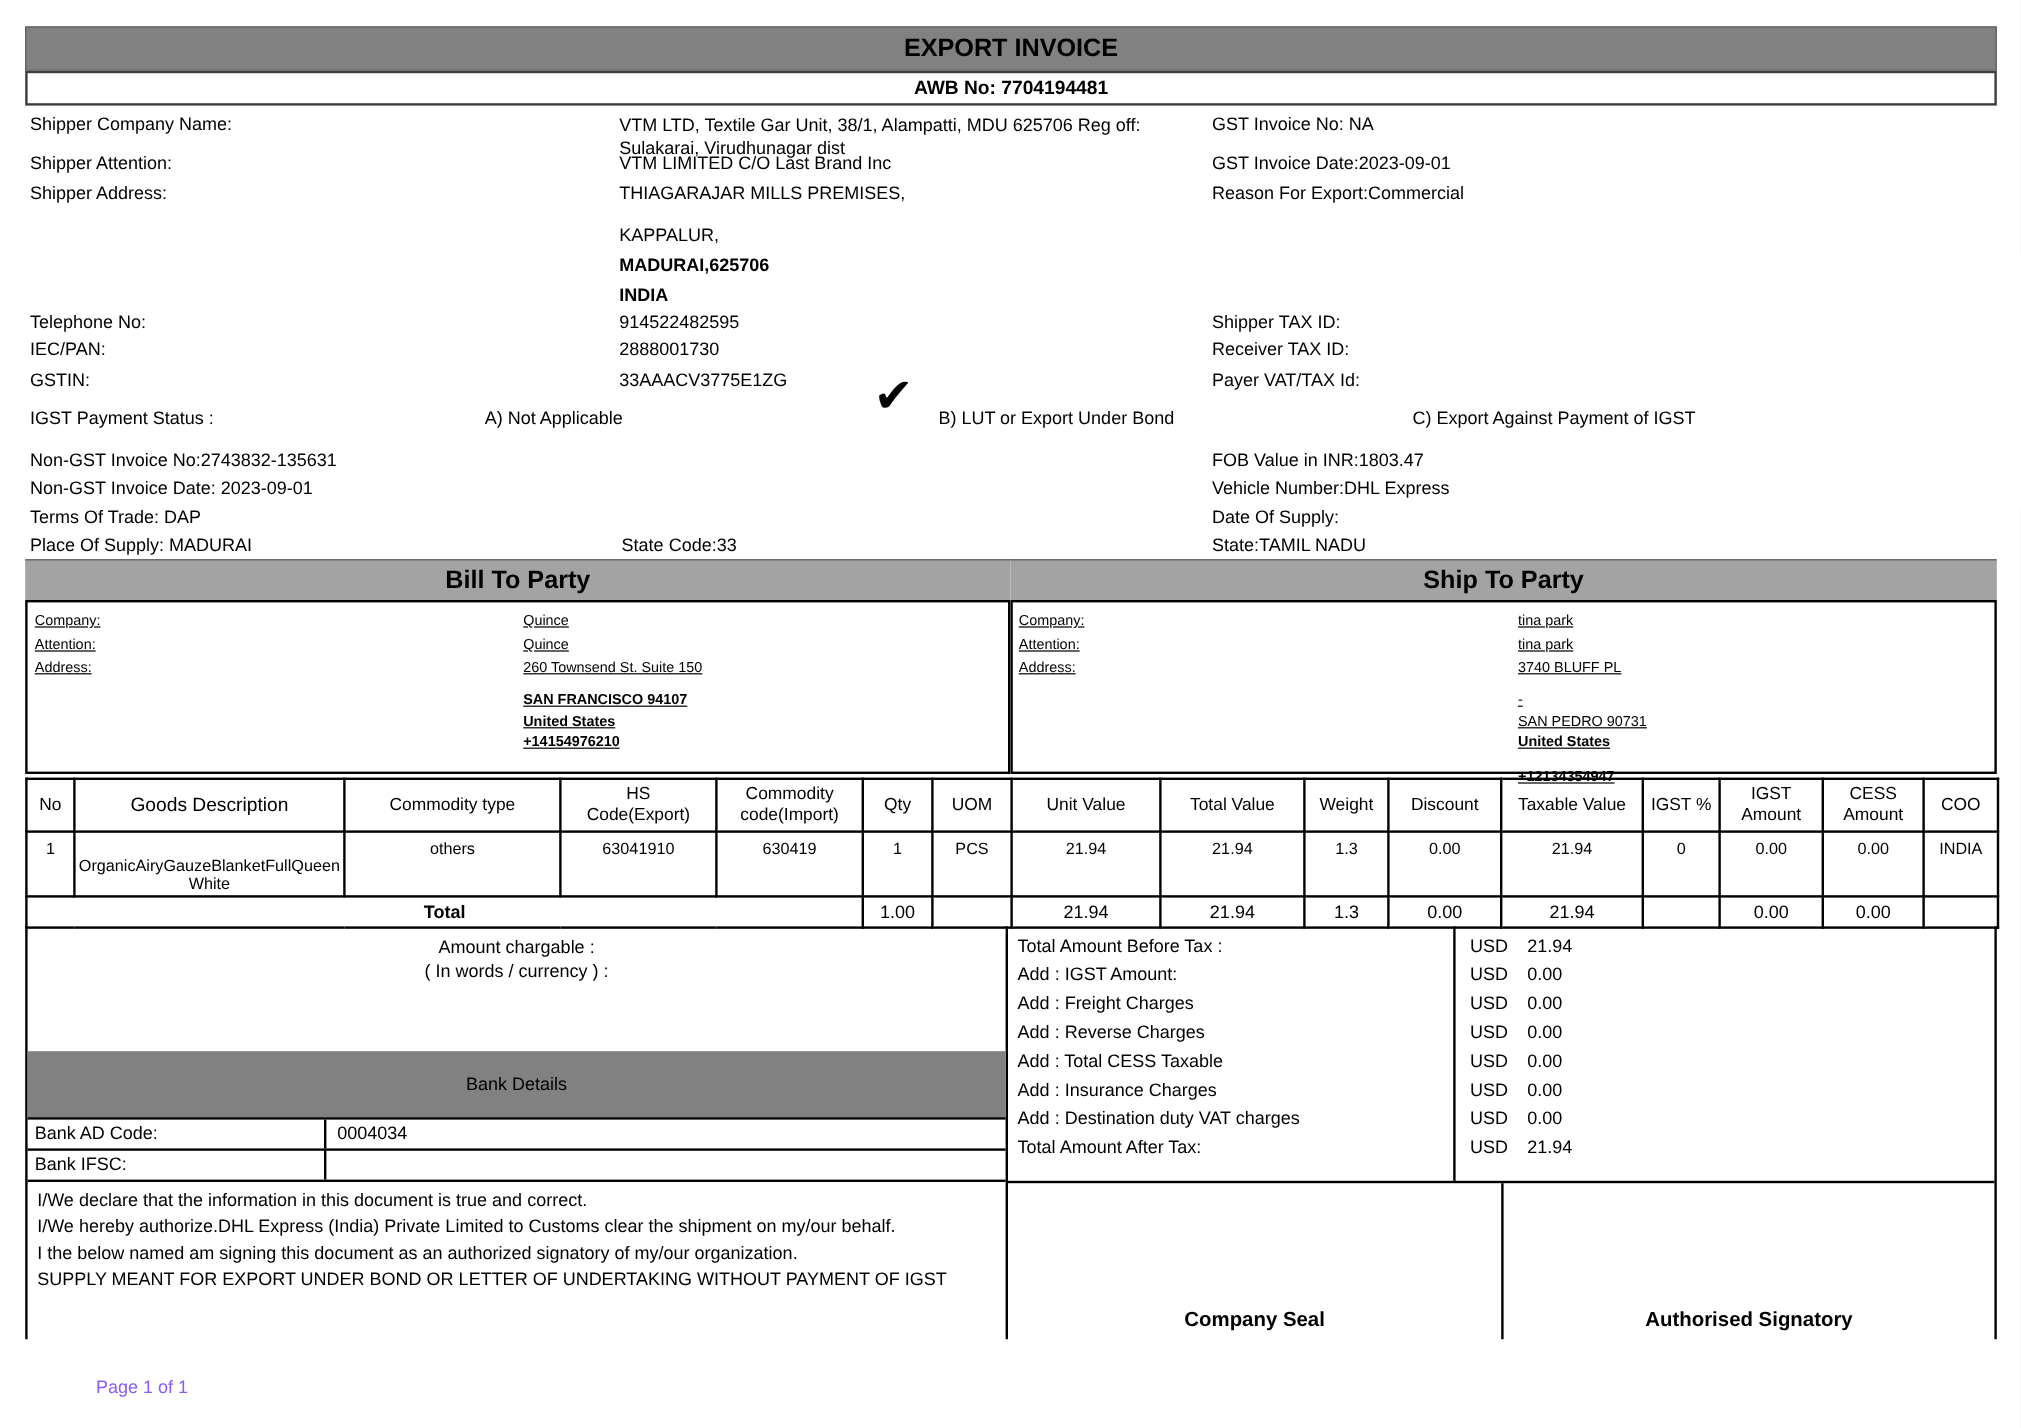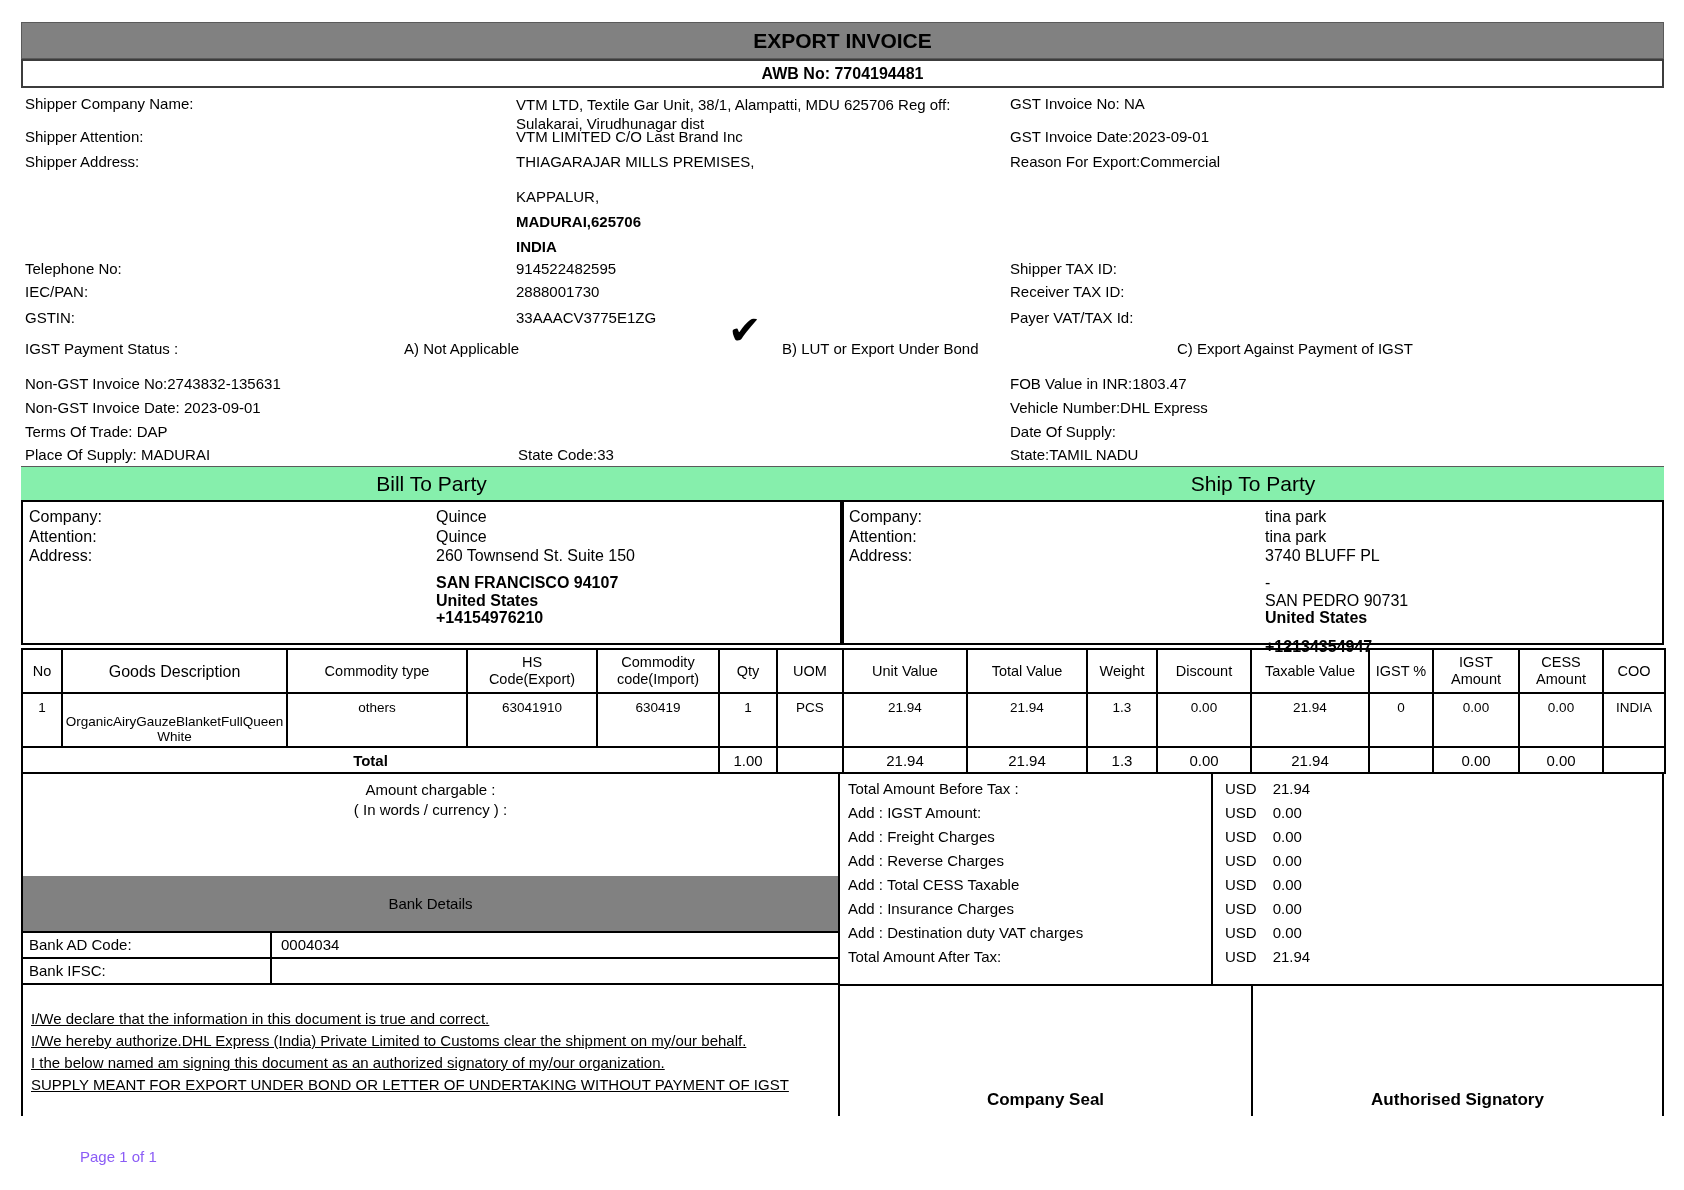--- a/index.html
+++ b/index.html
@@ -26,26 +26,26 @@
     position:absolute; left:21px; top:59px; width:1643px; height:29px;
     background:#fff; border:2px solid #3c3c3c;
     display:flex; align-items:center; justify-content:center;
     font-size:16px; font-weight:bold;
   }
   .shipper { position:absolute; left:0; top:90px; width:1684px; height:248px; }
 
   .igst-check { position:absolute; left:728px; top:310px; font-size:40px; font-weight:bold; line-height:40px; }
 
   .party-bar {
-    position:absolute; top:466px; height:34px; background:#86efac; border-top:1px solid #5a5a5a;
+    position:absolute; top:466px; height:34px; background:#a3a3a3; border-top:1px solid #5a5a5a;
     display:flex; align-items:center; justify-content:center;
-    font-size:21px; font-weight:normal;
+    font-size:21px; font-weight:bold;
   }
   .party-box { position:absolute; top:500px; height:145px; border:2px solid #000; background:#fff; }
-  .p12 { font-size:16px; line-height:14px; }
+  .p12 { font-size:12px; line-height:14px;text-decoration:underline; }
 
   table.goods {
     position:absolute; left:21px; top:648px; width:1643px;
     border-collapse:collapse; table-layout:fixed;
   }
   table.goods th, table.goods td { border:2px solid #000; text-align:center; }
   table.goods th { font-weight:normal; font-size:14.5px; height:44px; vertical-align:middle; line-height:17px; padding:0 2px; }
   table.goods td.d { font-size:13.5px; height:54px; vertical-align:top; padding-top:6px; }
   table.goods td.desc { padding-top:20px; line-height:15px; word-break:break-all; }
   table.goods td.t { font-size:15px; height:26px; vertical-align:middle; }
@@ -54,21 +54,21 @@
   .total-lbl { font-weight:bold; font-size:17px; }
 
   .bottom { position:absolute; left:21px; top:772px; width:1643px; height:344px; display:flex; }
   .bottom-left { width:819px; border-left:2px solid #000; border-right:2px solid #000; display:flex; flex-direction:column; }
   .amount-area { height:104px; padding:8px 8px 0 8px; font-size:15px; line-height:20px;text-align:center; }
   .bank-bar { height:55px; background:#818181; display:flex; align-items:center; justify-content:center; font-size:15px; }
   .bank-row { height:26px; border-top:2px solid #000; display:flex; font-size:15px; }
   .bank-row:last-of-type { height:25px; }
   .bank-label { width:249px; border-right:2px solid #000; padding:3px 0 0 6px; }
   .bank-value { flex:1; padding:3px 0 0 9px; }
-  .decl-box { border-top:2px solid #000; flex:1; padding:23px 8px 0 8px; font-size:15px; line-height:21.5px;text-decoration:underline; }
+  .decl-box { border-top:2px solid #000; flex:1; padding:5px 8px 0 8px; font-size:15px; line-height:21.5px; }
   .decl-box div { margin-bottom:0.5px; }
 
   .bottom-right { width:824px; border-right:2px solid #000; display:flex; flex-direction:column; }
   .amounts { height:212px; display:flex; }
   .amt-labels { width:373px; border-right:2px solid #000; padding:5px 0 0 8px; font-size:15px; line-height:24px; }
   .amt-values { flex:1; padding:5px 0 0 12px; font-size:15px; line-height:24px; }
   .amt-values .num { margin-left:16px; }
   .seal-row { flex:1; display:flex; border-top:2px solid #000; }
   .seal-box { position:relative; }
   .seal-box.left { width:413px; border-right:2px solid #000; }

